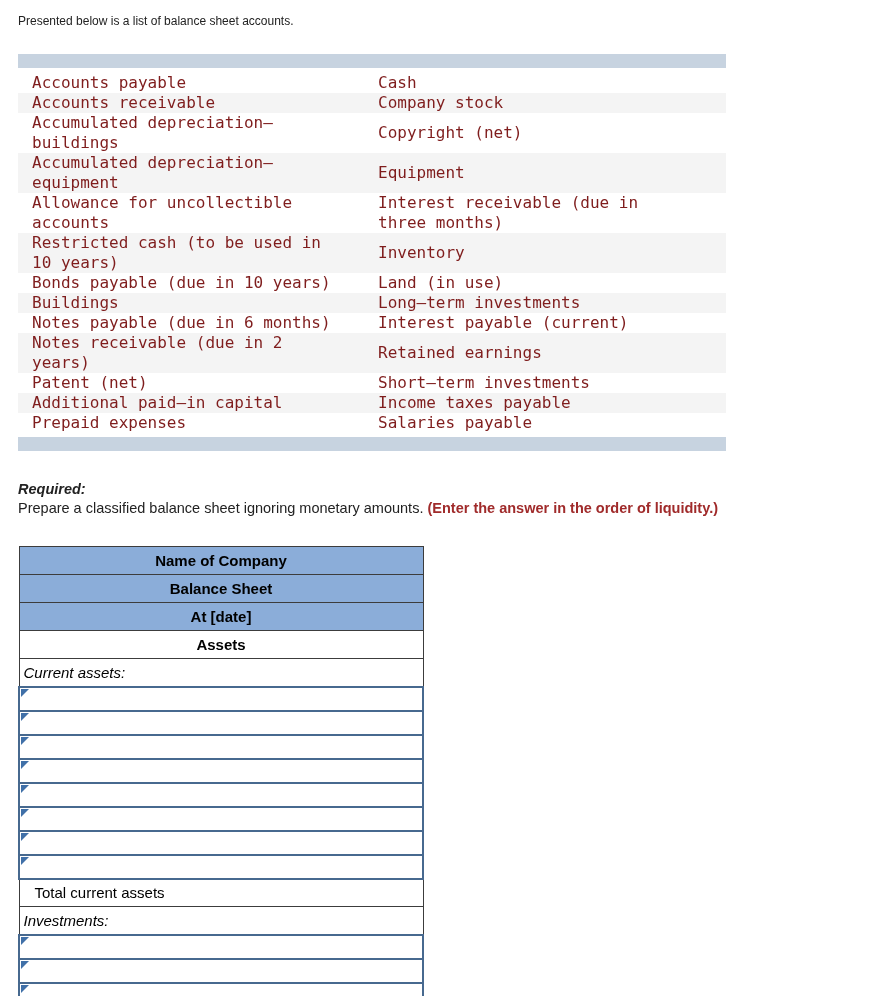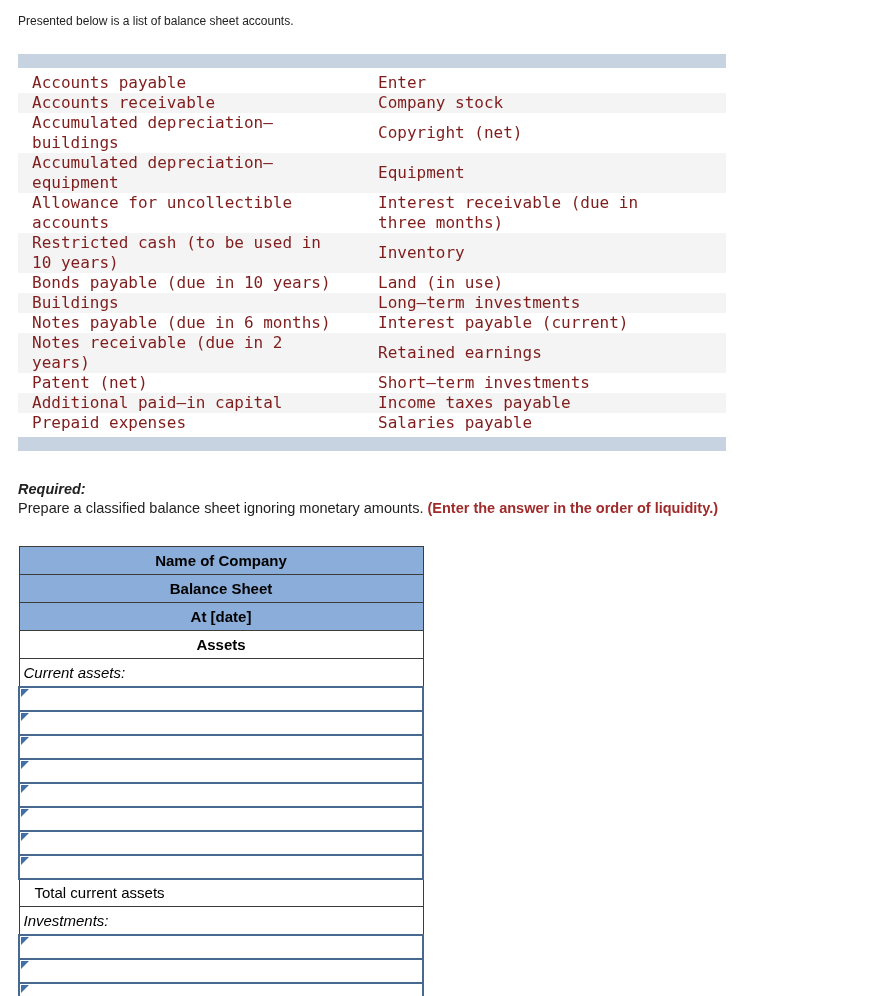--- a/index.html
+++ b/index.html
@@ -84,21 +84,21 @@
       <col style="width:366px">
     </colgroup>
     <thead>
       <tr class="bar">
           <td colspan="2"></td>
         </tr>
     </thead>
     <tbody id="accounts-body">
         <tr>
           <td class="left">Accounts payable</td>
-          <td class="right">Enter</td>
+          <td class="right">Cash</td>
         </tr>
         <tr>
           <td class="left">Accounts receivable</td>
           <td class="right">Company stock</td>
         </tr>
         <tr>
           <td class="left">Accumulated depreciation–buildings</td>
           <td class="right">Copyright (net)</td>
         </tr>
         <tr>

